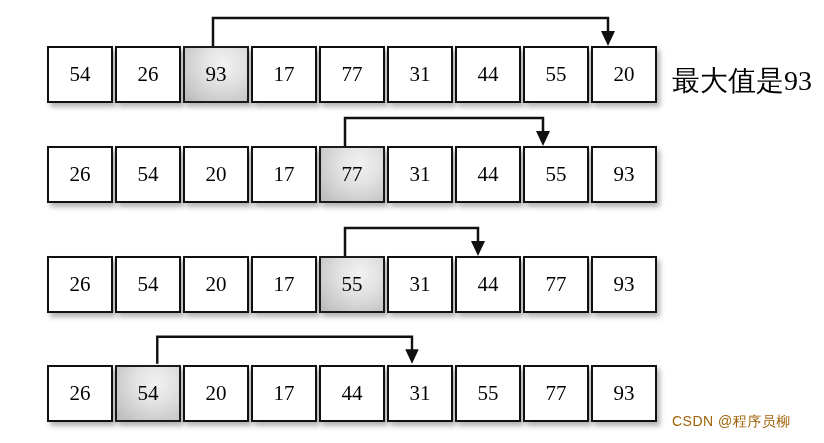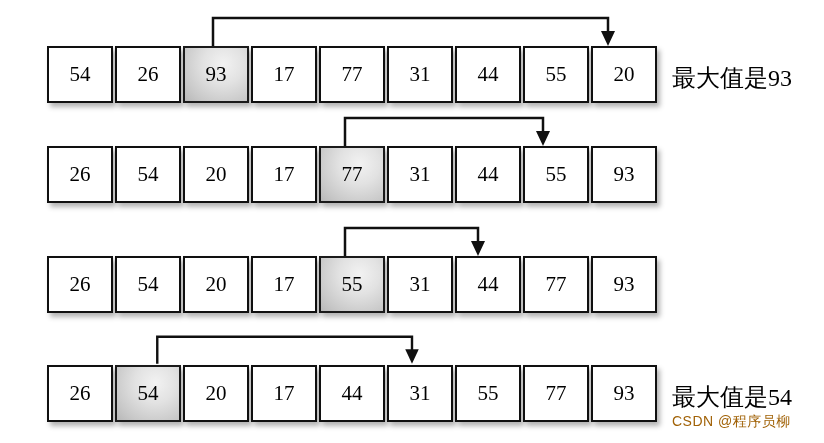--- a/index.html
+++ b/index.html
@@ -70,21 +70,21 @@
   }
 
   .cell.hi {
     background: radial-gradient(circle at 62% 30%, #f2f2f2 0%, #e2e2e2 38%, #c8c8c8 78%, #b8b8b8 100%);
     border-color: #1a1a1a;
   }
 
   .label {
     position: absolute;
     left: 672px;
-    font-size: 24px;
+    font-size: 28px;
     color: #000000;
     white-space: nowrap;
     font-family: "Liberation Serif", "DejaVu Serif", serif;
   }
 
   .watermark {
     position: absolute;
     left: 672px;
     top: 413px;
     font-size: 14px;
@@ -163,18 +163,17 @@
       <div class="cell">26</div>
       <div class="cell hi">54</div>
       <div class="cell">20</div>
       <div class="cell">17</div>
       <div class="cell">44</div>
       <div class="cell">31</div>
       <div class="cell">55</div>
       <div class="cell">77</div>
       <div class="cell">93</div>
     </div>
-    <div class="label" style="top:52px;">最大值是54</div>
   </div>
 
   <div class="watermark">CSDN @程序员柳</div>
 
 </div>
 
 </body></html>

